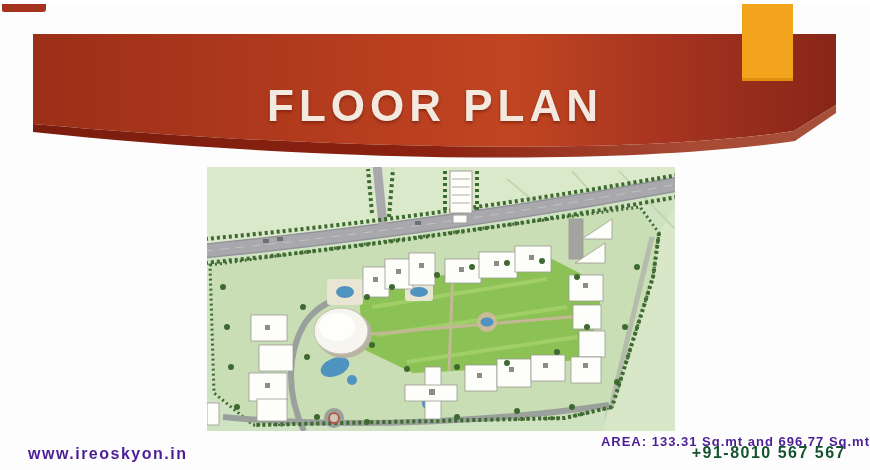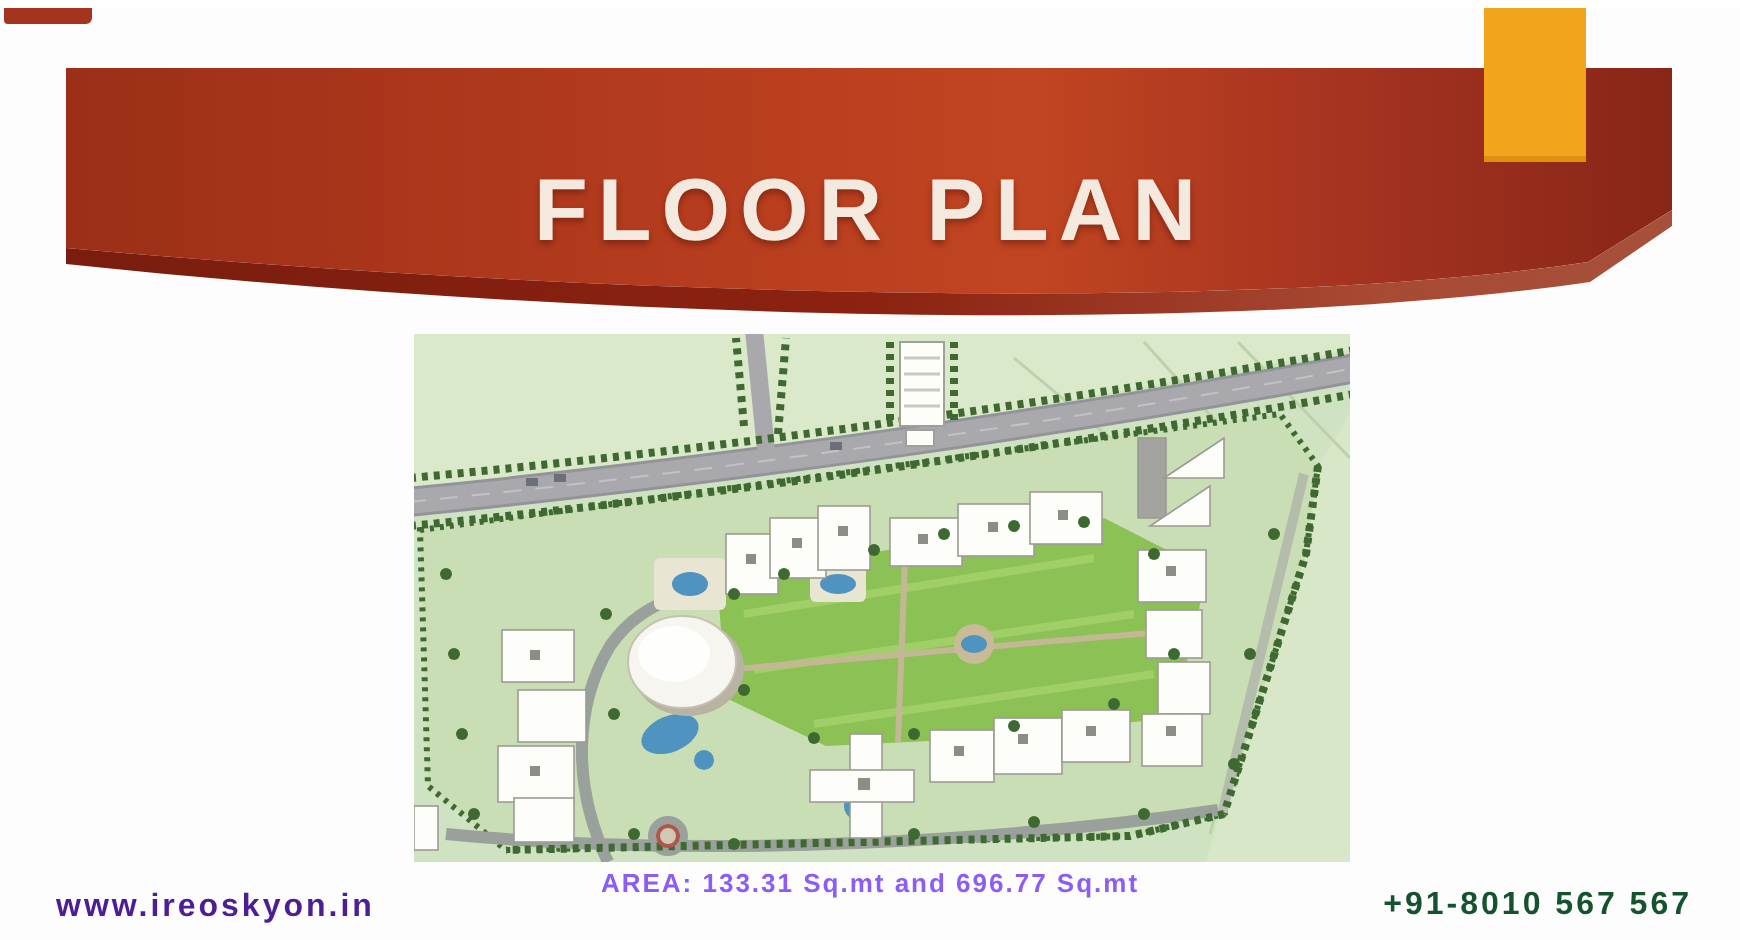--- a/index.html
+++ b/index.html
@@ -19,22 +19,22 @@
     z-index:3;
   }
   .slide-title{
     position:absolute;left:0;top:77px;width:870px;
     text-align:center;font-size:44px;font-weight:bold;letter-spacing:5px;
     text-shadow:0 2px 3px rgba(80,15,5,.45);
     z-index:4;white-space:nowrap;
   }
   .siteplan-svg{position:absolute;left:207px;top:163px;z-index:2;}
   .area-caption{
-    position:absolute;left:0;top:430px;width:870px;text-align:center;
-    font-size:13px;font-weight:bold;letter-spacing:1px;color:#8b5cf6;
+    position:absolute;left:0;top:430px;width:870px;text-align:right;
+    font-size:13px;font-weight:bold;letter-spacing:1px;color:#4c1d95;
     z-index:5;
   }
   .footer-website{
     position:absolute;left:28px;top:441px;
     font-size:16px;font-weight:bold;letter-spacing:1.5px;color:#4c1d95;
     z-index:5;
   }
   .footer-phone{
     position:absolute;right:24px;top:440px;
     font-size:16px;font-weight:bold;letter-spacing:1.5px;color:#14532d;

